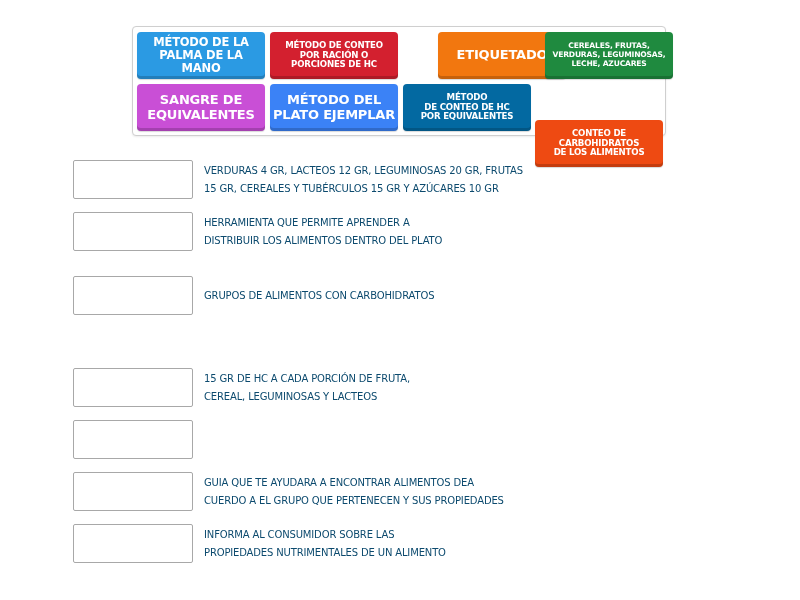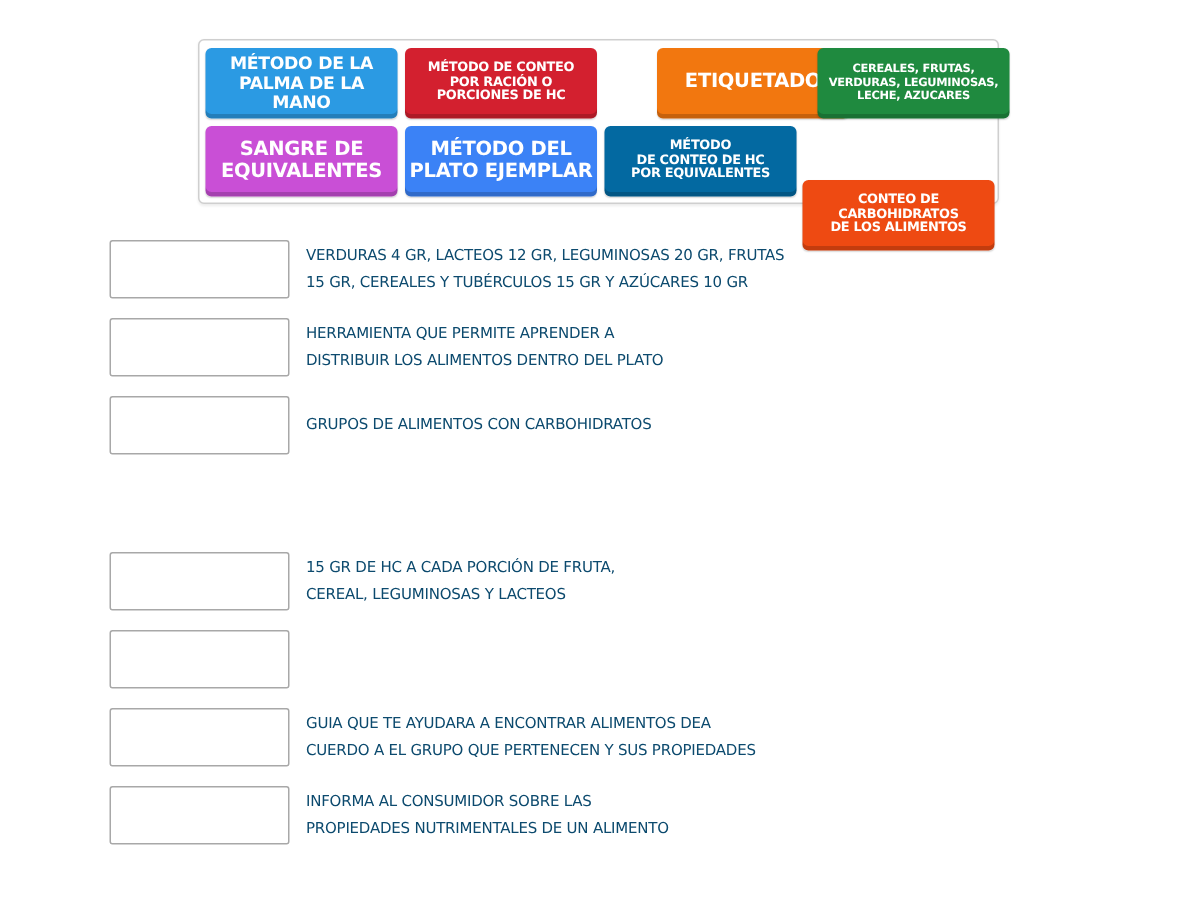--- a/index.html
+++ b/index.html
@@ -129,21 +129,21 @@
   <div class="row" style="top:160px;">
     <div class="dropbox"></div>
     <div class="row-text">VERDURAS 4 GR, LACTEOS 12 GR, LEGUMINOSAS 20 GR, FRUTAS
 15 GR, CEREALES Y TUBÉRCULOS 15 GR Y AZÚCARES 10 GR</div>
   </div>
   <div class="row" style="top:212px;">
     <div class="dropbox"></div>
     <div class="row-text">HERRAMIENTA QUE PERMITE APRENDER A
 DISTRIBUIR LOS ALIMENTOS DENTRO DEL PLATO</div>
   </div>
-  <div class="row" style="top:264px;">
+  <div class="row" style="top:276px;">
     <div class="dropbox"></div>
     <div class="row-text">GRUPOS DE ALIMENTOS CON CARBOHIDRATOS</div>
   </div>
   <div class="row" style="top:368px;">
     <div class="dropbox"></div>
     <div class="row-text">15 GR DE HC A CADA PORCIÓN DE FRUTA,
 CEREAL, LEGUMINOSAS Y LACTEOS</div>
   </div>
   <div class="row" style="top:420px;">
     <div class="dropbox"></div>

